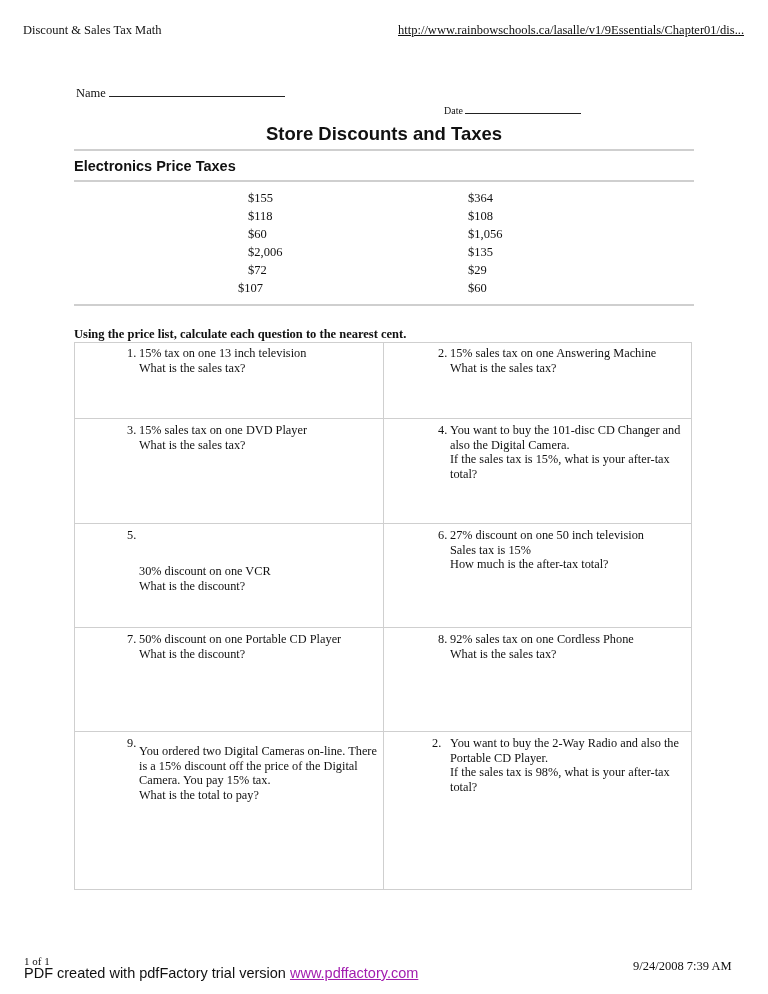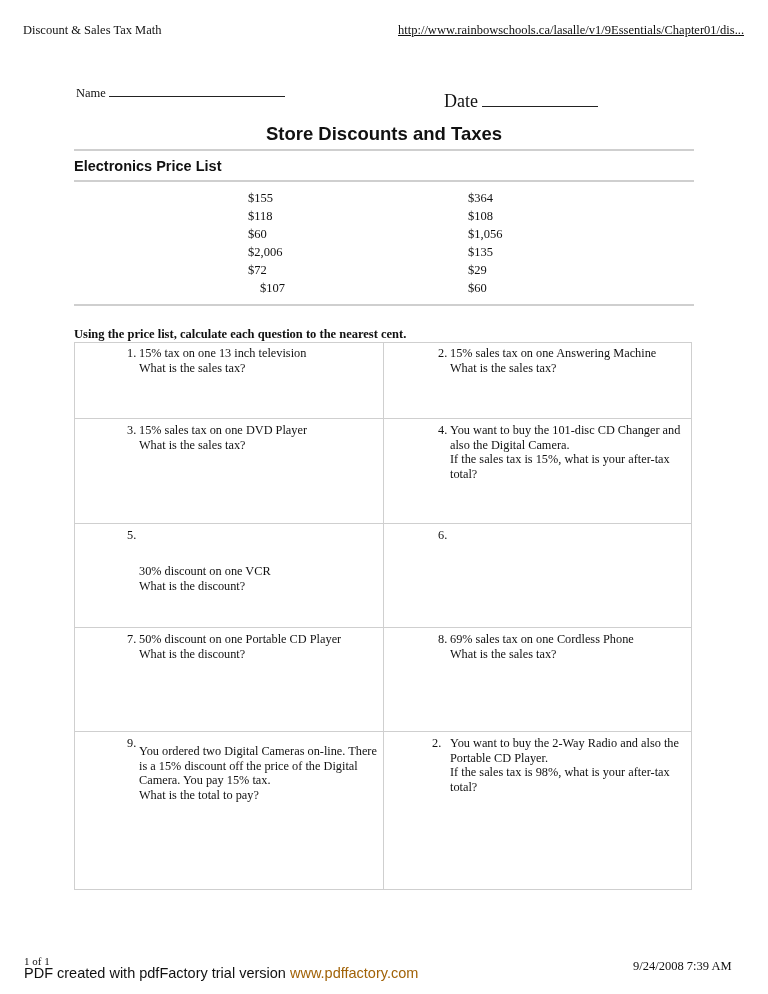--- a/index.html
+++ b/index.html
@@ -2,36 +2,36 @@
 <html><head>
   <meta charset="utf-8">
   <style>
     html, body { margin: 0; padding: 0; background: #ffffff; }
     body { width: 768px; height: 994px; position: relative; overflow: hidden; color: #111; font-family: "Liberation Serif", serif; }
     .abs { position: absolute; }
     .hdr { font-size: 12.5px; top: 23px; white-space: nowrap; }
     .hdr-left { left: 23px; }
     .hdr-right { left: 398px; text-decoration: underline; }
     .name-line { left: 76px; top: 85px; font-size: 12.5px; white-space: nowrap; }
-    .date-line { left: 444px; top: 91px; font-size: 18px; white-space: nowrap; }
+    .date-line { left: 444px; top: 102px; font-size: 10px; white-space: nowrap; }
     .blank { display: inline-block; border-bottom: 1px solid #222; vertical-align: baseline; height: 11px; }
     .title { left: 0; width: 768px; top: 107px; text-align: center; font-family: "Liberation Sans", sans-serif; font-weight: bold; font-size: 18.5px; margin-top: 16px; }
     .hr { left: 74px; width: 620px; height: 0; border-top: 2px solid #cfcfcf; }
     .section-title { left: 74px; top: 158px; font-family: "Liberation Sans", sans-serif; font-weight: bold; font-size: 14.5px; }
     .price-row { font-size: 12.5px; white-space: nowrap; height: 18px; line-height: 18px; }
     .pval { position: absolute; text-align: left; }
     .instr { left: 74px; top: 327px; font-weight: bold; font-size: 12.5px; white-space: nowrap; }
     .qtable { left: 74px; top: 342px; width: 618px; height: 548px; border: 1.5px solid #cfcfcf; box-sizing: border-box; }
     .qcell { position: absolute; box-sizing: border-box; font-size: 12.3px; line-height: 14.6px; }
     .vline { position: absolute; width: 0; border-left: 1.5px solid #cfcfcf; }
     .hline { position: absolute; height: 0; border-top: 1.5px solid #cfcfcf; }
     .qnum { position: absolute; }
     .qtext { position: absolute; white-space: pre-line; }
     .footer-pdf { left: 24px; top: 965px; font-family: "Liberation Sans", sans-serif; font-size: 14.5px; white-space: nowrap; }
-    .footer-pdf a { color: #a16207; }
+    .footer-pdf a { color: #a21caf; text-decoration: underline; }
     .footer-page { left: 24px; top: 955px; font-size: 11px; white-space: nowrap; }
     .footer-date { left: 633px; top: 959px; font-size: 12.5px; white-space: nowrap; }
   </style>
 </head>
 <body>
 
 <div class="abs hdr hdr-left">Discount &amp; Sales Tax Math</div>
 <div class="abs hdr hdr-right">http://www.rainbowschools.ca/lasalle/v1/9Essentials/Chapter01/dis...</div>
 
 <div class="abs name-line">
@@ -39,21 +39,21 @@
   <span class="blank" style="width:176px;"></span>
 </div>
 <div class="abs date-line">
   <span>Date</span>
   <span class="blank" style="width:116px;"></span>
 </div>
 
 <div class="abs title">Store Discounts and Taxes</div>
 
 <div class="abs hr" style="top:149px;"></div>
-<div class="abs section-title">Electronics Price List</div>
+<div class="abs section-title">Electronics Price Taxes</div>
 <div class="abs hr" style="top:180px;"></div>
 
 <div class="abs" style="left:0; top:189px; width:680px; height:110px;">
 
   <div class="price-row abs" style="top:0;">
 
     <span class="pval" style="left:248px;">$155</span>
   </div>
   <div class="price-row abs" style="top:18px;">
 
@@ -66,21 +66,21 @@
   <div class="price-row abs" style="top:54px;">
 
     <span class="pval" style="left:248px;">$2,006</span>
   </div>
   <div class="price-row abs" style="top:72px;">
 
     <span class="pval" style="left:248px;">$72</span>
   </div>
   <div class="price-row abs" style="top:90px;">
 
-    <span class="pval" style="left:260px;">$107</span>
+    <span class="pval" style="left:238px;">$107</span>
   </div>
 
   <div class="price-row abs" style="top:0;">
 
     <span class="pval" style="left:468px;">$364</span>
   </div>
   <div class="price-row abs" style="top:18px;">
 
     <span class="pval" style="left:468px;">$108</span>
   </div>
@@ -137,30 +137,33 @@
 total?</span>
   </div>
 
   <div class="qcell" style="left:0; top:181px; width:308px; height:103px;">
     <span class="qnum" style="left:52px; top:4px;">5.</span>
     <span class="qtext" style="left:64px; top:4px;margin-top:36px;">30% discount on one VCR
 What is the discount?</span>
   </div>
   <div class="qcell" style="left:309px; top:181px; width:308px; height:103px;">
     <span class="qnum" style="left:54px; top:4px;">6.</span>
+    <span class="qtext" style="left:66px; top:4px;">27% discount on one 50 inch television
+Sales tax is 15%
+How much is the after-tax total?</span>
   </div>
 
   <div class="qcell" style="left:0; top:285px; width:308px; height:103px;">
     <span class="qnum" style="left:52px; top:4px;">7.</span>
     <span class="qtext" style="left:64px; top:4px;">50% discount on one Portable CD Player
 What is the discount?</span>
   </div>
   <div class="qcell" style="left:309px; top:285px; width:308px; height:103px;">
     <span class="qnum" style="left:54px; top:4px;">8.</span>
-    <span class="qtext" style="left:66px; top:4px;">69% sales tax on one Cordless Phone
+    <span class="qtext" style="left:66px; top:4px;">92% sales tax on one Cordless Phone
 What is the sales tax?</span>
   </div>
 
   <div class="qcell" style="left:0; top:389px; width:308px; height:157px;">
     <span class="qnum" style="left:52px; top:4px;">9.</span>
     <span class="qtext" style="left:64px; top:12px;">You ordered two Digital Cameras on-line. There
 is a 15% discount off the price of the Digital
 Camera. You pay 15% tax.
 What is the total to pay?</span>
   </div>

